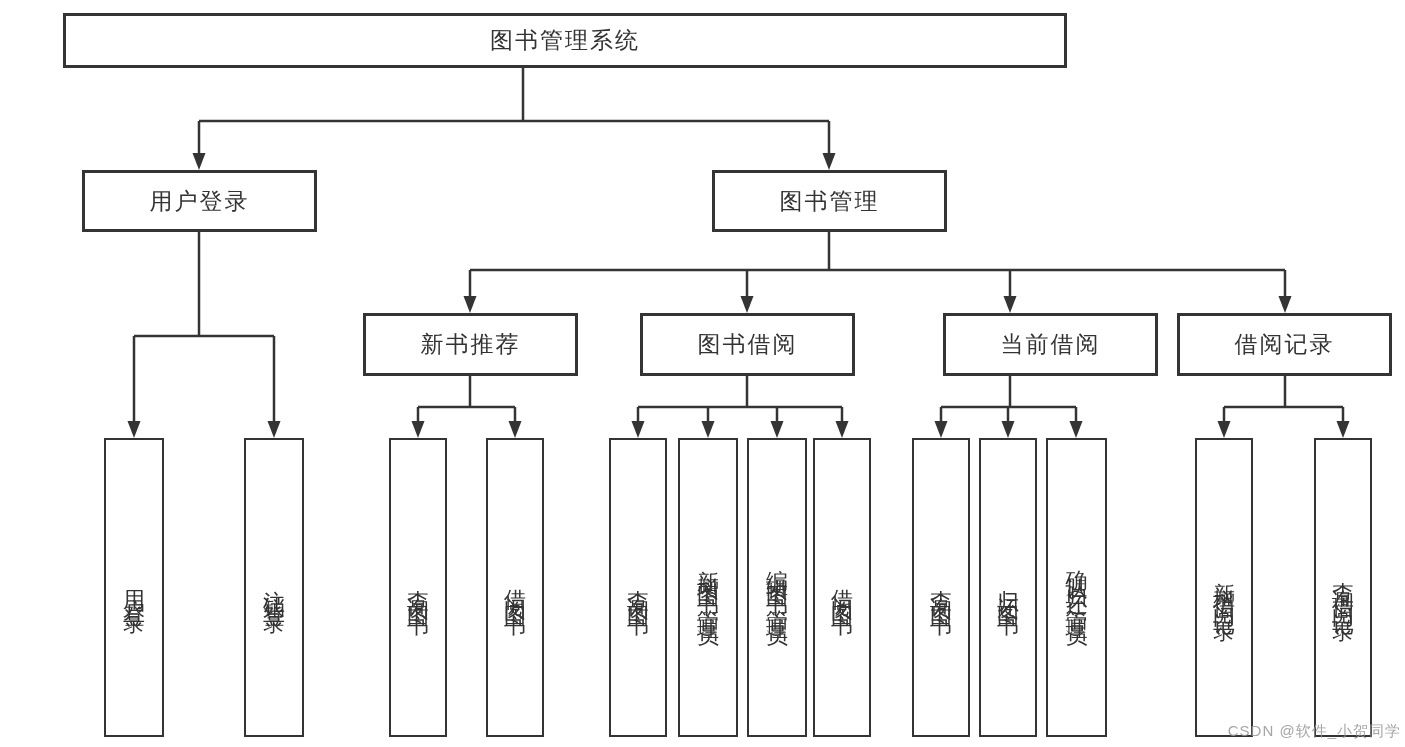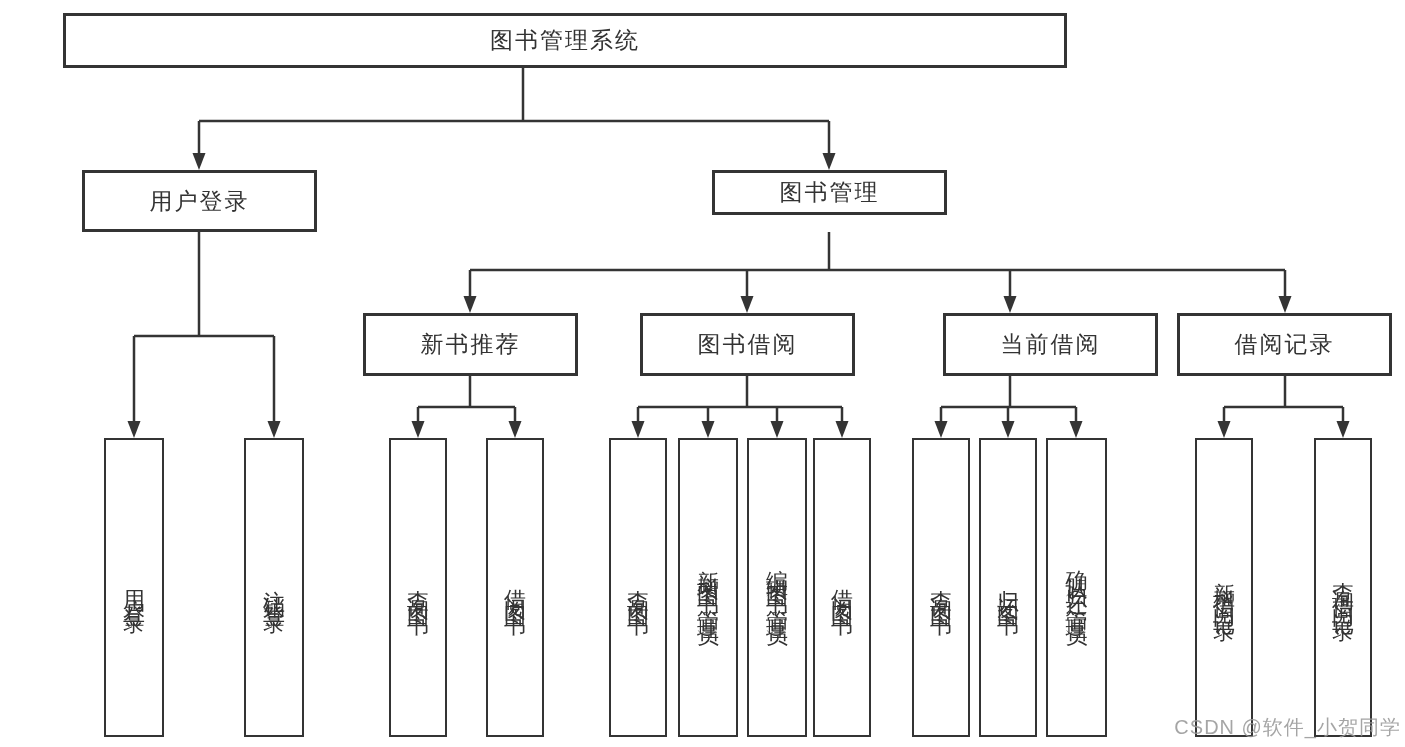--- a/index.html
+++ b/index.html
@@ -48,21 +48,21 @@
     font-size: 22px;
     letter-spacing: 8px;
     line-height: 1;
     white-space: nowrap;
     color: #333333;
   }
   
   .n-root   { left: 21px;  top: 13px;  width: 1004px; height: 55px; border-width: 3px; margin-left: 42px; }
   
   .n-l2a    { left: 82px;  top: 170px; width: 235px; height: 62px; }
-  .n-l2b    { left: 712px; top: 170px; width: 235px; height: 45px; }
+  .n-l2b    { left: 712px; top: 170px; width: 235px; height: 62px; }
   
   .n-l3a    { left: 363px;  top: 313px; width: 215px; height: 63px; }
   .n-l3b    { left: 640px;  top: 313px; width: 215px; height: 63px; }
   .n-l3c    { left: 943px;  top: 313px; width: 215px; height: 63px; }
   .n-l3d    { left: 1177px; top: 313px; width: 215px; height: 63px; }
   
   .n-f01 { left: 104px;  top: 438px; width: 60px; height: 299px; }
   .n-f02 { left: 244px;  top: 438px; width: 60px; height: 299px; }
   .n-f03 { left: 389px;  top: 438px; width: 58px; height: 299px; }
   .n-f04 { left: 486px;  top: 438px; width: 58px; height: 299px; }
@@ -72,21 +72,21 @@
   .n-f08 { left: 813px;  top: 438px; width: 58px; height: 299px; }
   .n-f09 { left: 912px;  top: 438px; width: 58px; height: 299px; }
   .n-f10 { left: 979px;  top: 438px; width: 58px; height: 299px; }
   .n-f11 { left: 1046px; top: 438px; width: 61px; height: 299px; }
   .n-f12 { left: 1195px; top: 438px; width: 58px; height: 299px; }
   .n-f13 { left: 1314px; top: 438px; width: 58px; height: 299px; }
   .watermark {
     position: absolute;
     right: 4px;
     bottom: 6px;
-    font-size: 20px;
+    font-size: 15px;
     letter-spacing: 1px;
     color: rgba(152, 152, 152, 0.88);
     white-space: nowrap;
   }
 </style>
 </head>
 <body>
 
 <div class="canvas">
 

